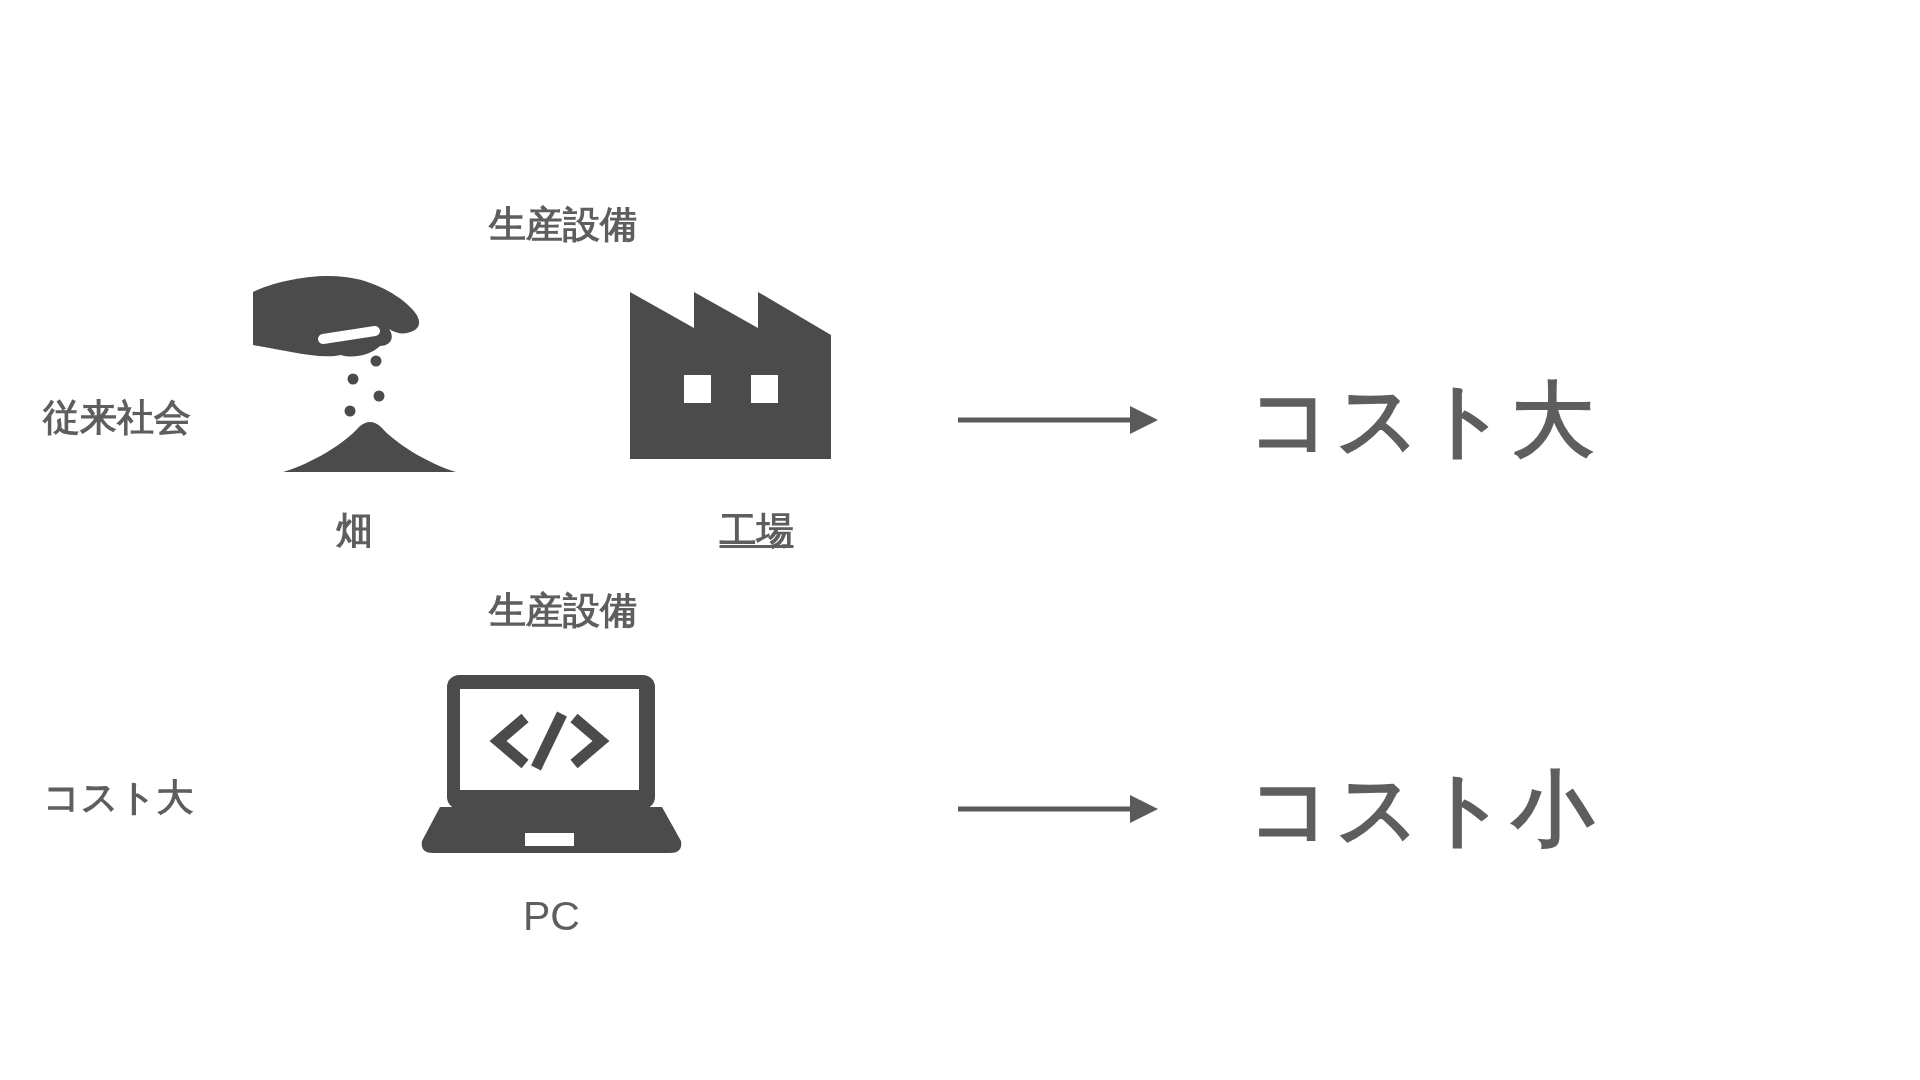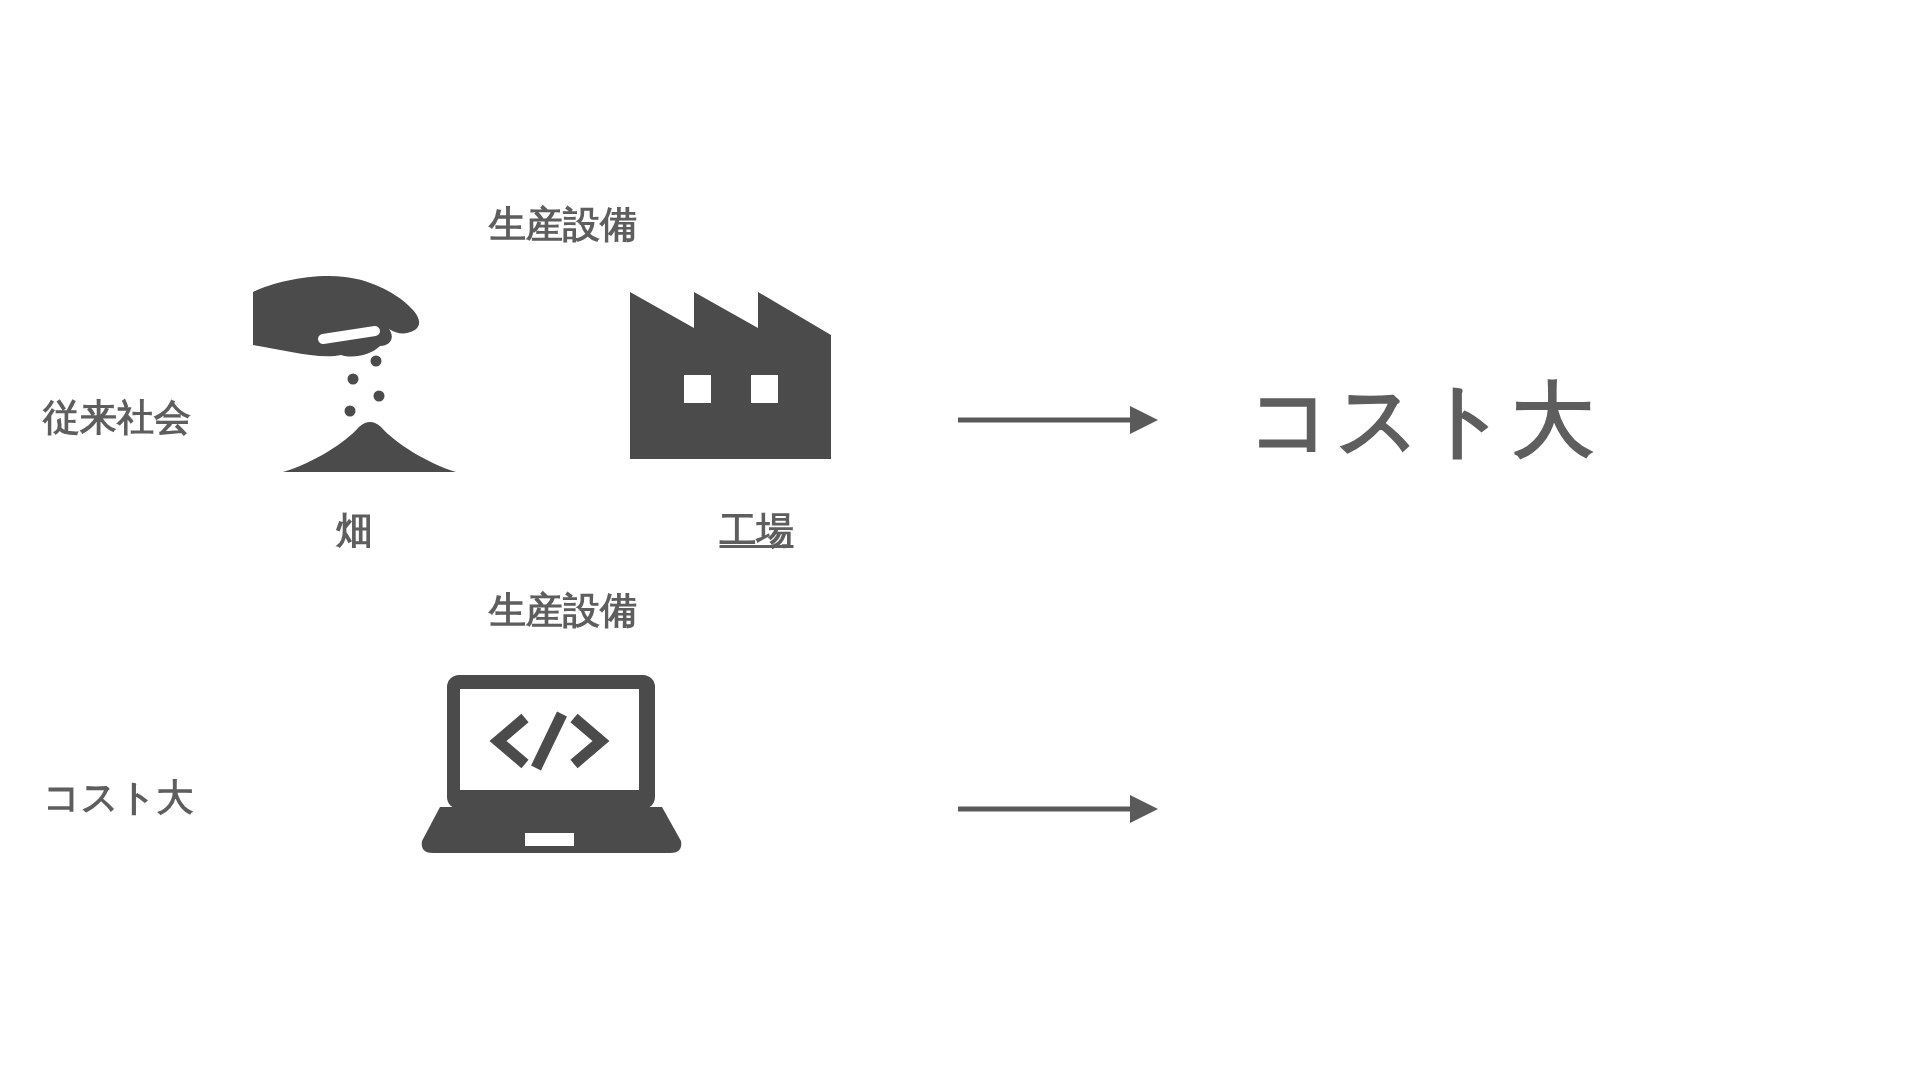--- a/index.html
+++ b/index.html
@@ -73,20 +73,22 @@
     <rect x="26" y="0" width="208" height="134" rx="12" fill="currentColor"></rect>
     <rect x="39" y="14" width="179" height="101" fill="#ffffff"></rect>
     <path fill="currentColor" d="M19,132 L241,132 L260,166 Q262,178 249,178 L12,178 Q-1,178 1,166 Z"></path>
     <rect x="104" y="158" width="49" height="13" fill="#ffffff"></rect>
     <g stroke="currentColor" stroke-width="11" fill="none" stroke-linejoin="miter">
       <path d="M104,43 L77,66 L104,89"></path>
       <path d="M141,39 L115,93"></path>
       <path d="M153,43 L180,66 L153,89"></path>
     </g>
   </svg>
+  <div class="abs caption-pc" style="left:421px;top:893px;width:261px;">PC</div>
 
   <svg class="abs arrow-svg" style="left:958px;top:795px;" width="200" height="28" viewBox="0 0 200 28">
     <rect x="0" y="11.5" width="176" height="5" fill="currentColor"></rect>
     <polygon points="172,0 200,14 172,28" fill="currentColor"></polygon>
   </svg>
 
+  <div class="abs cost" style="left:1248px;top:768px;">コスト小</div>
 
 </div>
 
 </body></html>

